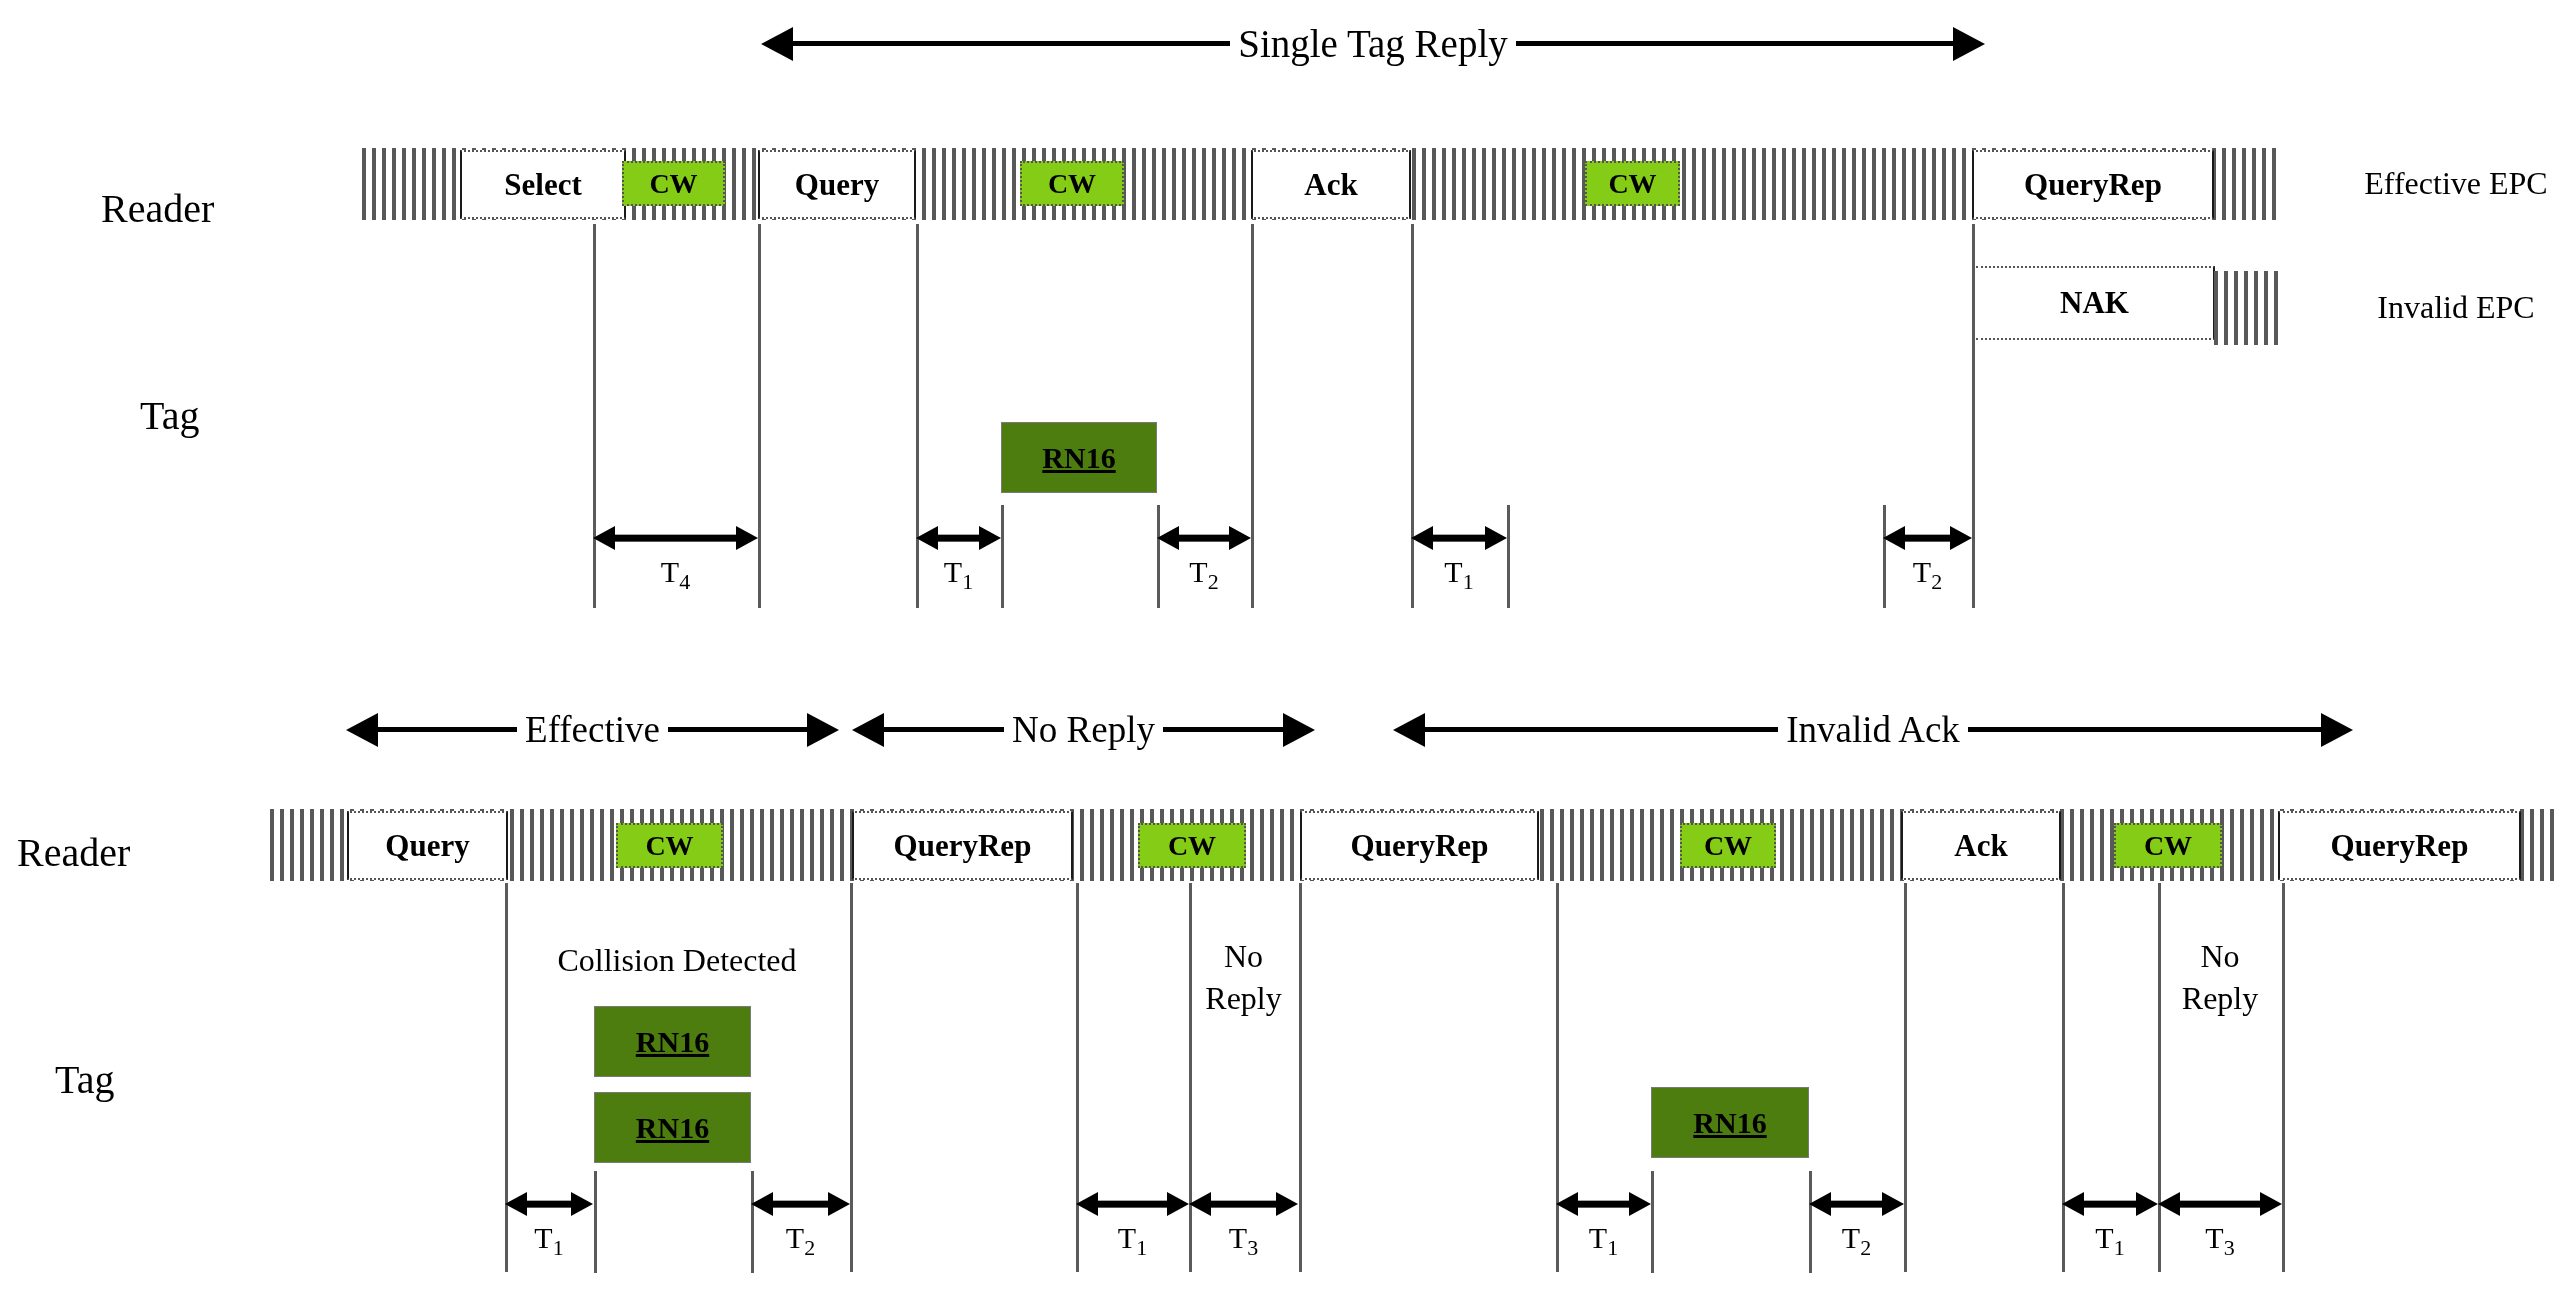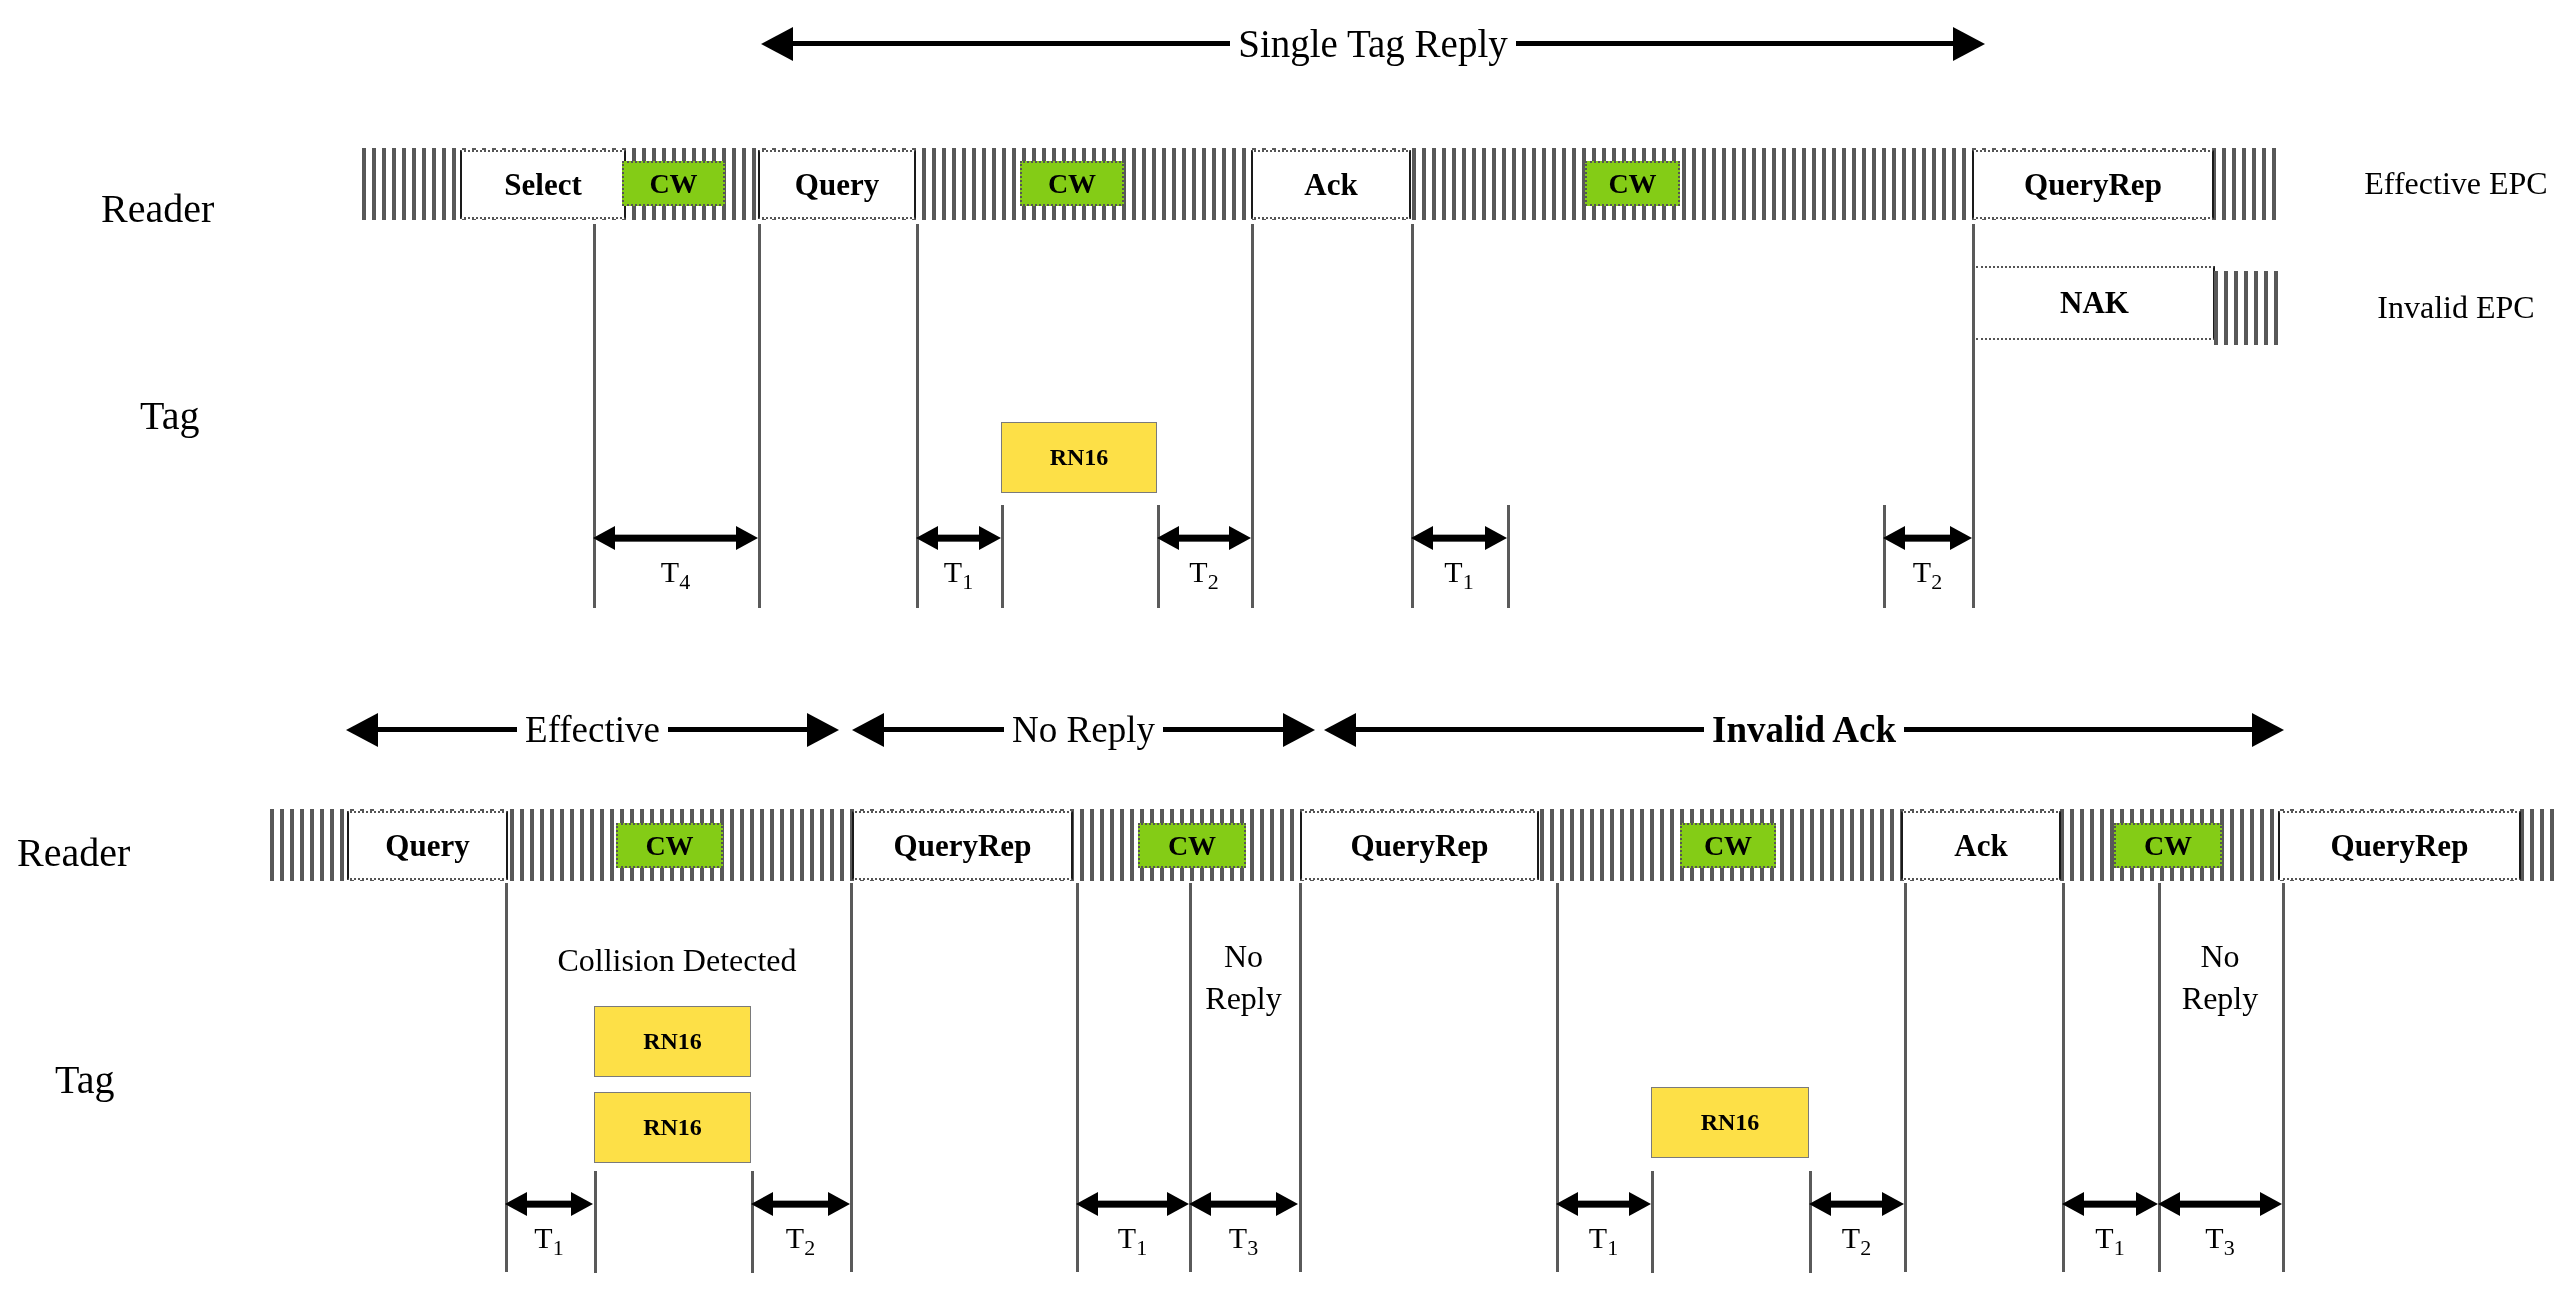--- a/index.html
+++ b/index.html
@@ -22,23 +22,23 @@
     display:flex;align-items:center;justify-content:center;
     font-weight:bold;font-size:28px;box-sizing:border-box;
   }
   .nak{
     background:#fff;
     border-top:2.5px dotted #555;border-bottom:2.5px dotted #555;border-right:2.5px solid #1a1a1a;
     display:flex;align-items:center;justify-content:center;
     font-weight:bold;font-size:31px;box-sizing:border-box;
   }
   .gbox{
-    background:#fde047;border:1.7px solid #7a7a7a;
-    display:flex;align-items:center;justify-content:center;
-    font-weight:bold;font-size:24px;box-sizing:border-box;white-space:nowrap;
+    background:#4d7c0f;border:1.7px solid #7a7a7a;
+    display:flex;align-items:center;justify-content:center;
+    font-weight:bold;font-size:30px;box-sizing:border-box;white-space:nowrap;text-decoration:underline;
   }
   .vline{width:3.4px;background:#5a5a5a;}
   .rowlab{font-size:40px;line-height:44px;white-space:nowrap;}
   .sidelab{font-size:32px;line-height:37px;text-align:center;white-space:nowrap;}
   .note{font-size:32px;line-height:42px;text-align:center;}
   .tlabel{font-size:30px;line-height:39px;text-align:center;white-space:nowrap;}
   .tlabel sub{font-size:22px;}
   
   .span-arrow{display:flex;align-items:center;}
   .sa-hl{width:0;height:0;border-top:17px solid transparent;border-bottom:17px solid transparent;border-right:32px solid #000;flex:0 0 auto;}
@@ -150,21 +150,21 @@
     <span class="sa-ln"></span>
     <span class="sa-hr"></span>
   </div>
   <div class="abs span-arrow" style="left:852px;top:711px;width:463px;height:37px;">
     <span class="sa-hl"></span>
     <span class="sa-ln"></span>
     <span class="sa-label small">No Reply</span>
     <span class="sa-ln"></span>
     <span class="sa-hr"></span>
   </div>
-  <div class="abs span-arrow" style="left:1324px;top:711px;width:960px;height:37px;font-weight:bold;">
+  <div class="abs span-arrow" style="left:1393px;top:711px;width:960px;height:37px;">
     <span class="sa-hl"></span>
     <span class="sa-ln"></span>
     <span class="sa-label small">Invalid Ack</span>
     <span class="sa-ln"></span>
     <span class="sa-hr"></span>
   </div>
 
   <div class="abs rowlab" style="left:17px;top:831px;width:185px;">Reader</div>
 
   <div class="abs hatch" style="left:270px;top:809px;width:2285px;height:72px;"></div>

